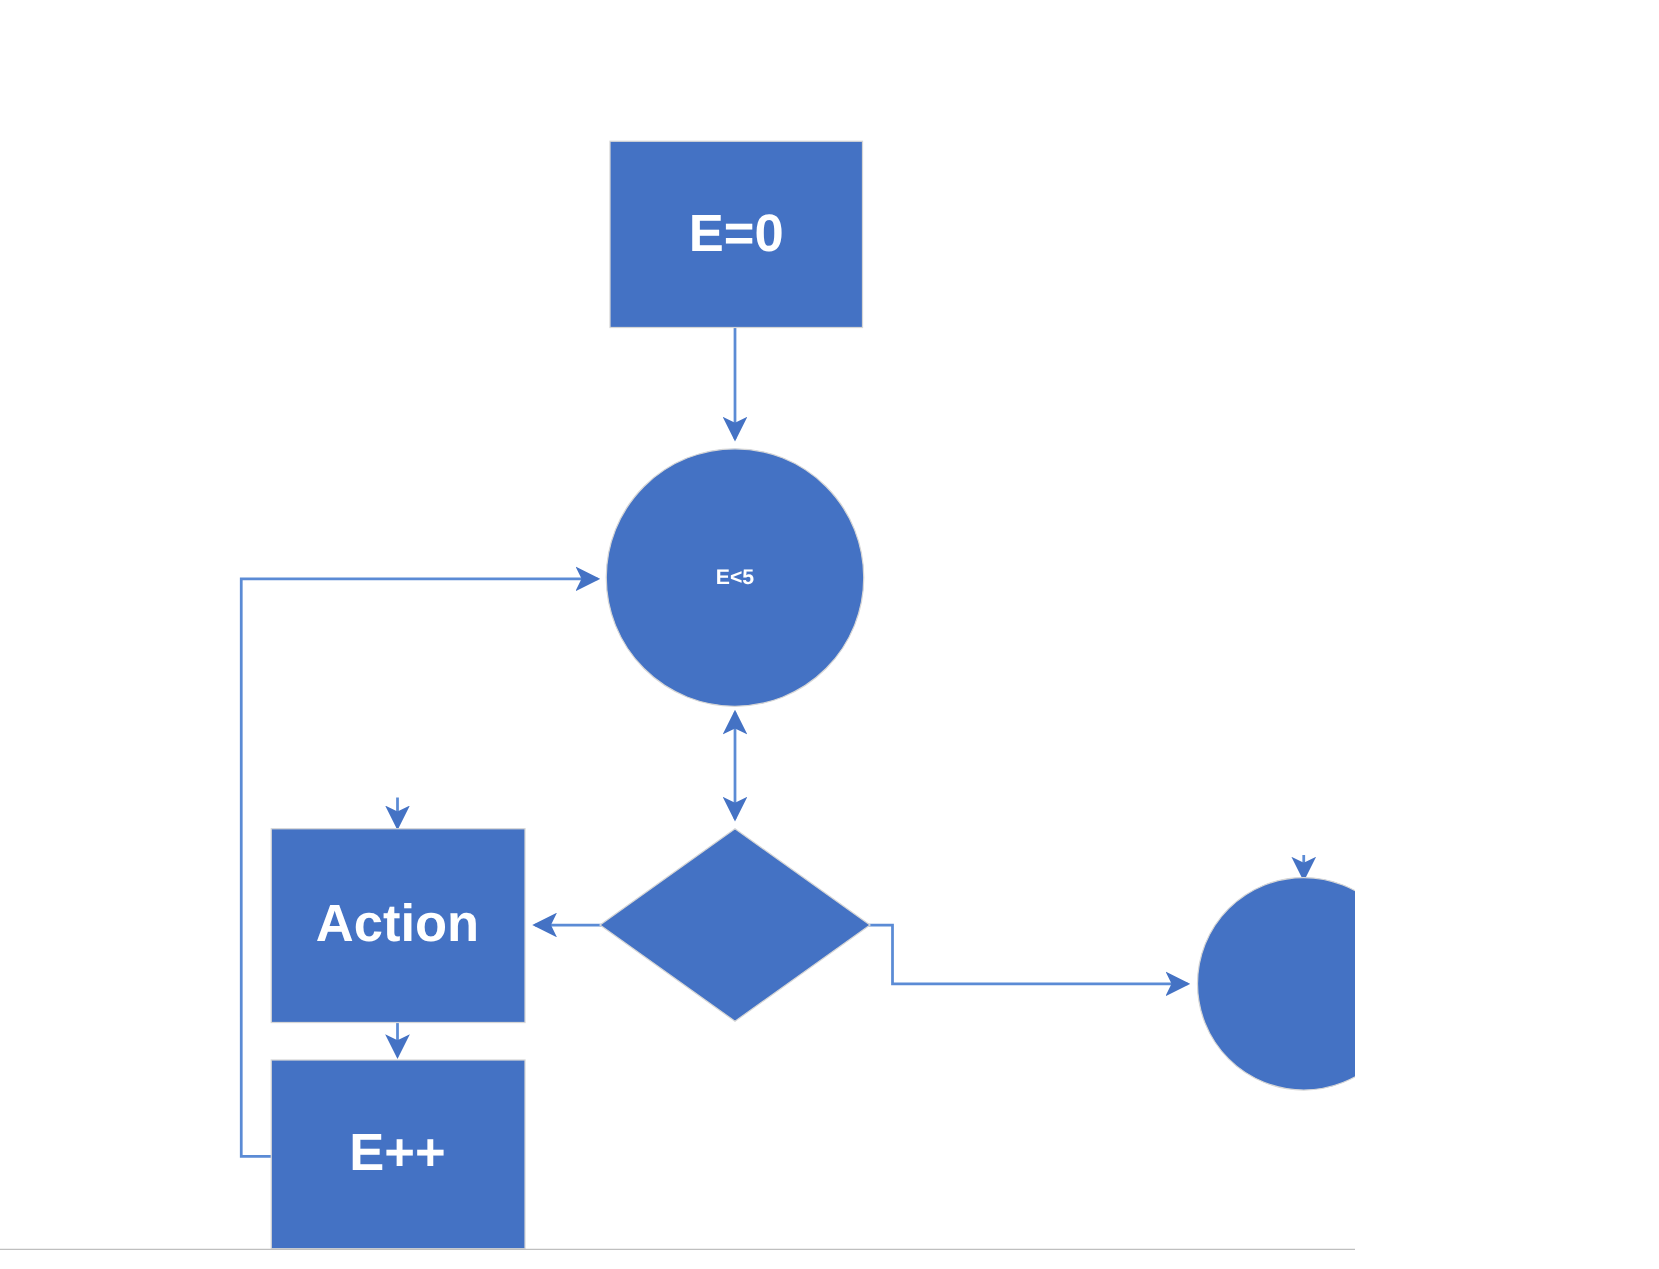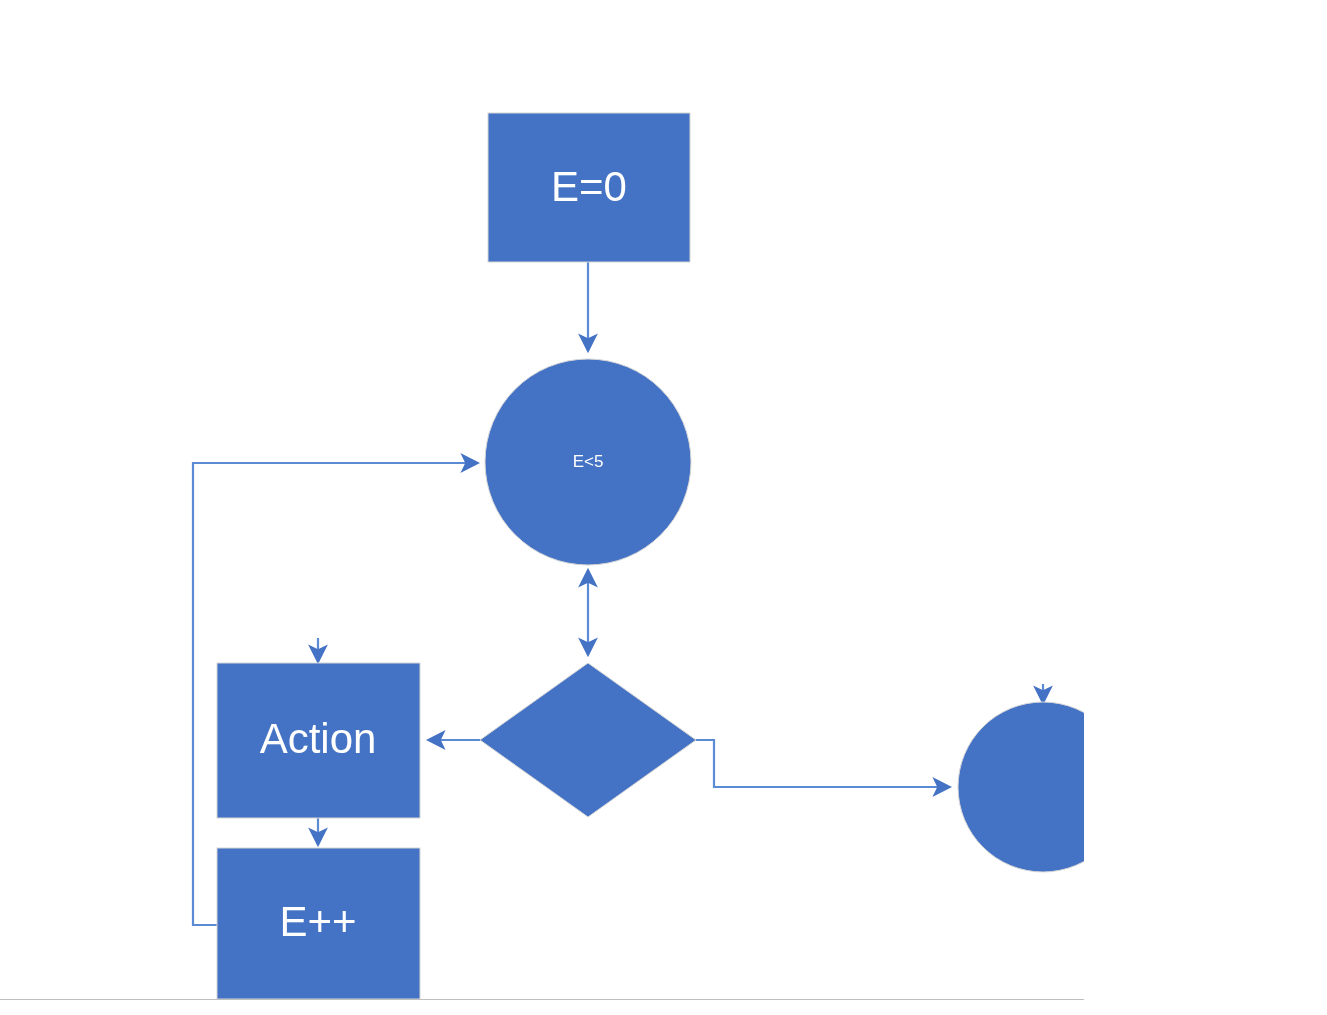--- a/index.html
+++ b/index.html
@@ -10,20 +10,21 @@
   }
   body {
     font-family: "Liberation Sans", sans-serif;
   }
   #canvas {
     position: relative;
     width: 1084px;
     height: 1015px;
     background: #ffffff;
     overflow: hidden;
+    font-weight: bold;
   }
   #diagram-svg {
     position: absolute;
     left: 0;
     top: 0;
     width: 1327px;
     height: 1015px;
     display: block;
   }
   .node-label {

